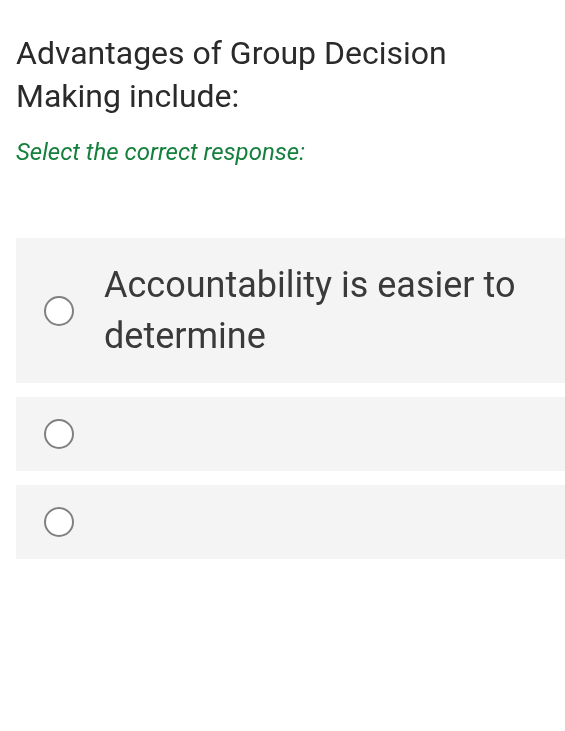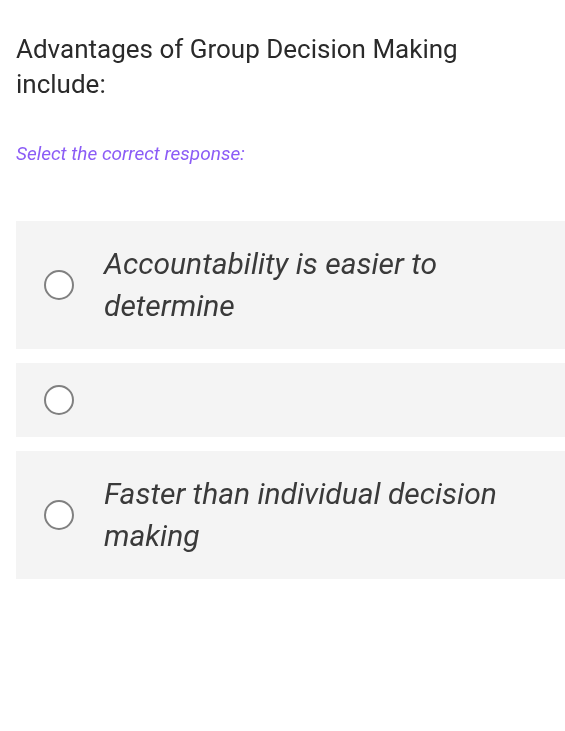--- a/index.html
+++ b/index.html
@@ -8,33 +8,33 @@
       box-sizing: border-box;
     }
     body {
       font-family: -apple-system, BlinkMacSystemFont, "Segoe UI", Roboto, Helvetica, Arial, sans-serif;
       background: #ffffff;
       width: 565px;
       height: 731px;
       padding: 32px 0 0 16px;
     }
     .question-title {
-      font-size: 26px;
+      font-size: 32px;
       font-weight: 400;
       color: #2a2a2a;
       line-height: 1.35;
-      margin-bottom: 40px;
+      margin-bottom: 20px;
       padding-right: 16px;
     }
     .instruction {
-      font-size: 19px;
+      font-size: 24px;
       font-style: italic;
       font-weight: 400;
-      color: #8b5cf6;
-      margin-bottom: 56px;
+      color: #15803d;
+      margin-bottom: 72px;
     }
     .options-container {
       display: flex;
       flex-direction: column;
       gap: 14px;
     }
     .option {
       background: #f4f4f4;
       display: flex;
       align-items: center;
@@ -44,25 +44,24 @@
     .radio {
       width: 30px;
       height: 30px;
       border: 2px solid #808080;
       border-radius: 50%;
       flex-shrink: 0;
       margin-right: 30px;
       background: #ffffff;
     }
     .option-label {
-      font-size: 30px;
+      font-size: 36px;
       font-weight: 400;
       color: #3a3a3a;
       line-height: 1.4;
-      font-style: italic;
     }
   </style>
 </head>
 <body>
 
 <div class="question-title">Advantages of Group Decision Making include:</div>
 
 <div class="instruction">Select the correct response:</div>
 
 <div class="options-container">
@@ -71,17 +70,16 @@
     <div class="radio"></div>
     <div class="option-label">Accountability is easier to determine</div>
   </div>
 
   <div class="option">
     <div class="radio"></div>
   </div>
 
   <div class="option">
     <div class="radio"></div>
-    <div class="option-label">Faster than individual decision making</div>
   </div>
 
 
 </div>
 
 </body></html>

